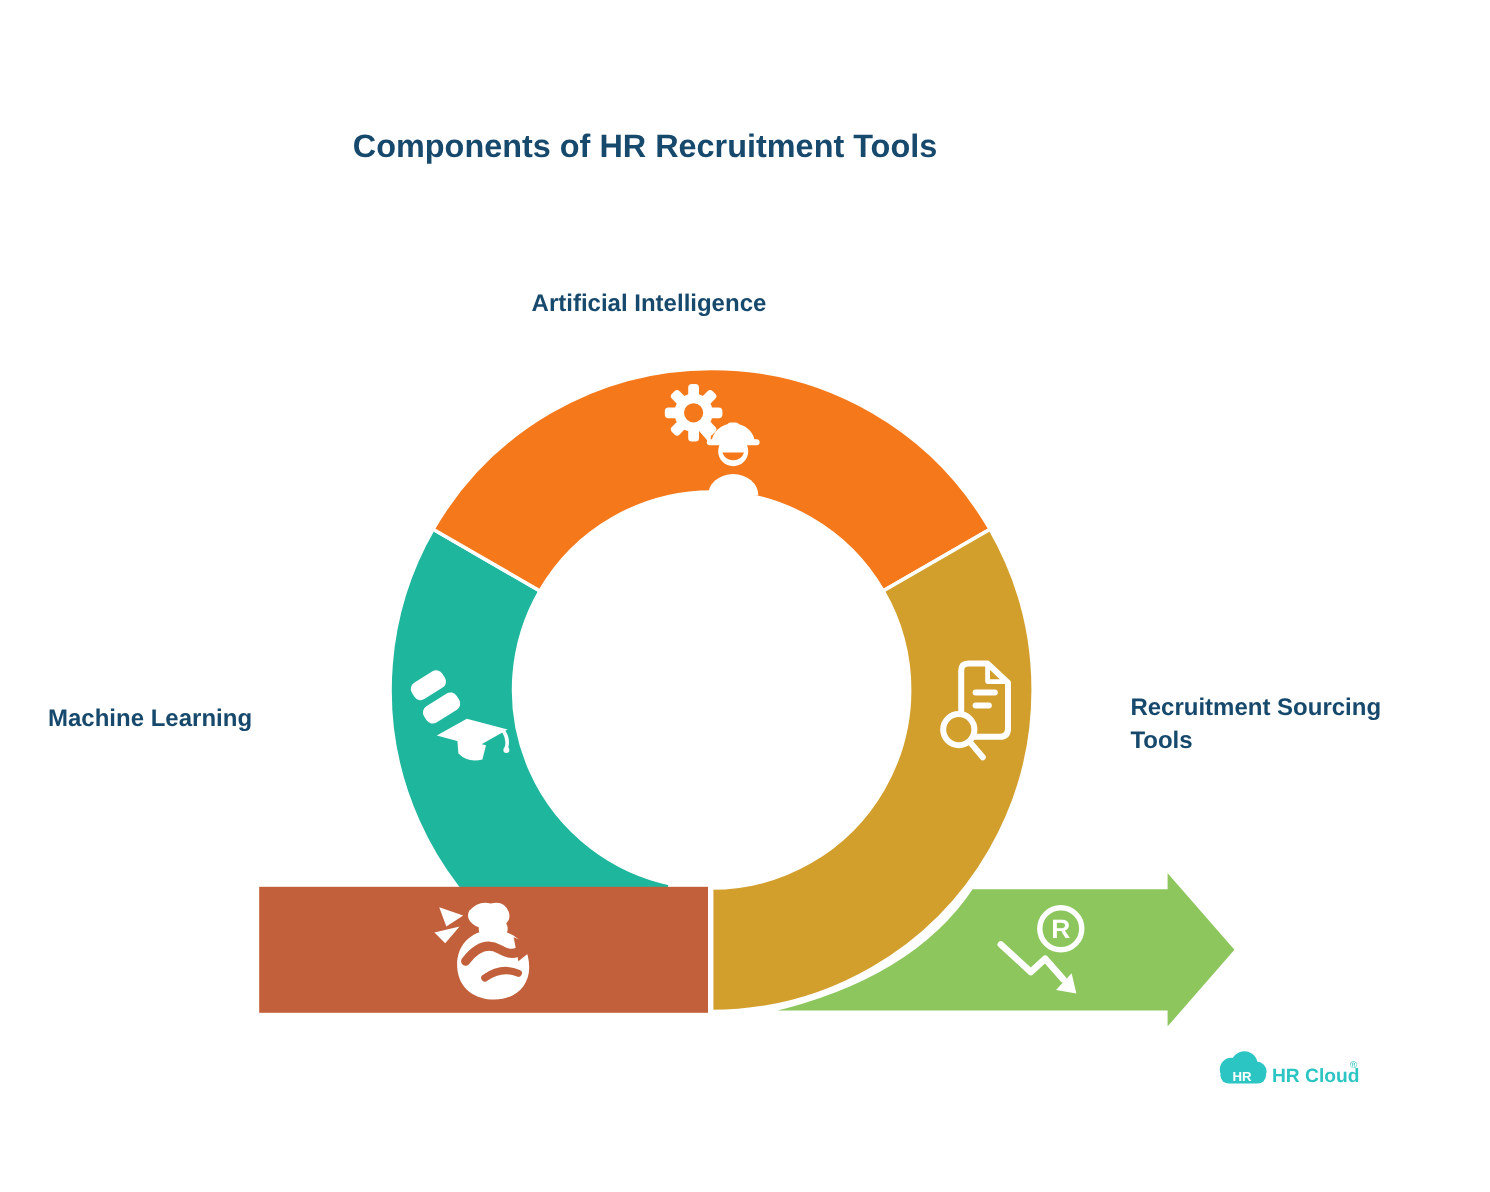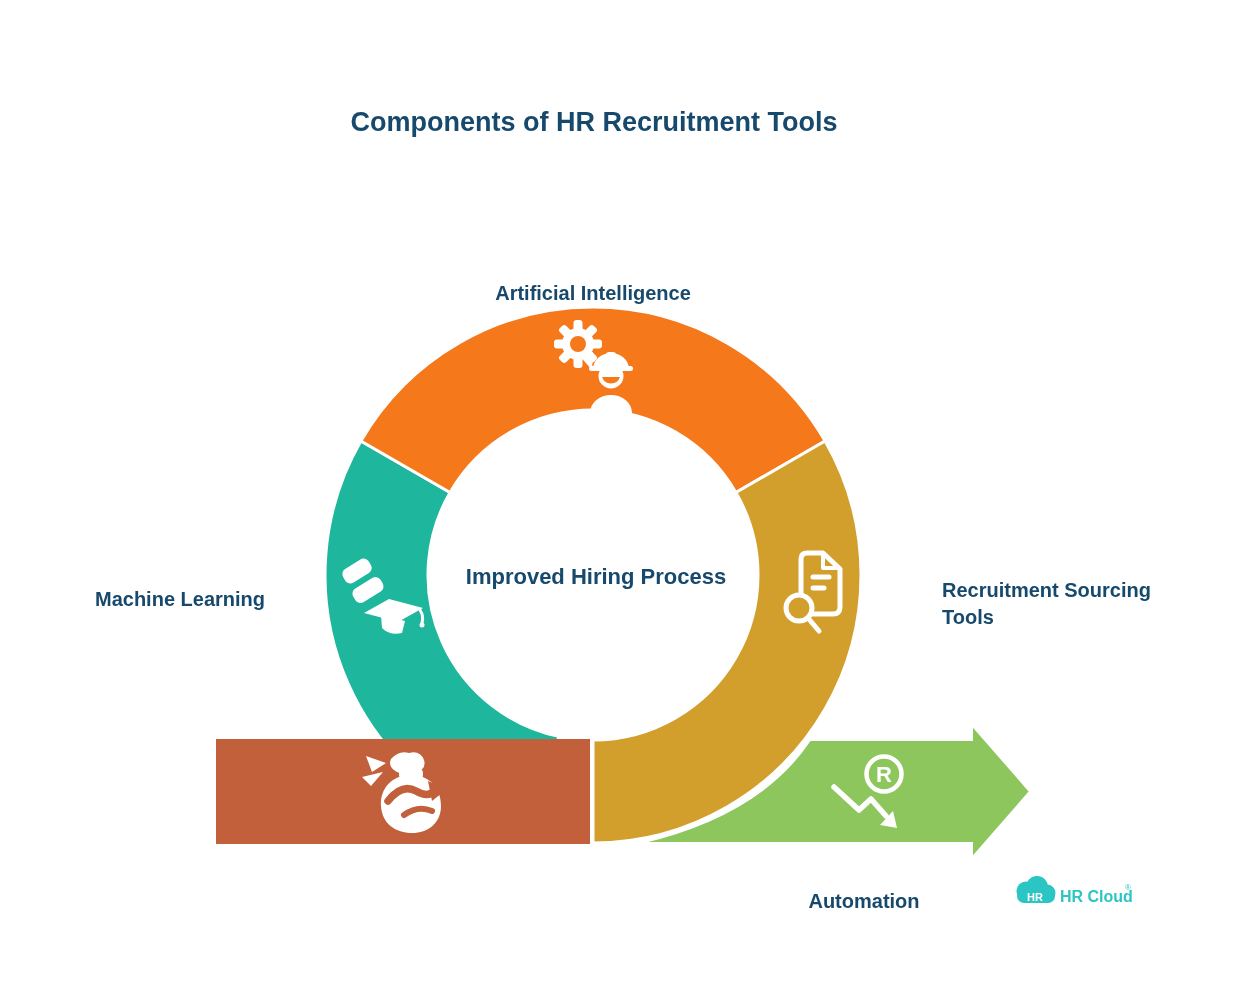--- a/index.html
+++ b/index.html
@@ -1,25 +1,25 @@
 <!DOCTYPE html>
 <html><head>
 <meta charset="utf-8">
 <style>
   html,body{margin:0;padding:0;background:#ffffff;}
   #canvas{
     position:relative;width:1242px;height:993px;background:#ffffff;overflow:hidden;
     font-family:"Liberation Sans",sans-serif;
   }
   .lbl{
-    position:absolute;color:#17496D;font-weight:bold;text-align:center;
+    position:absolute;color:#17496D;font-weight:bold;
     font-size:20px;line-height:26px;letter-spacing:0;
   }
   #title{left:294px;top:106px;width:600px;font-size:27px;line-height:33px;}
-  #lbl-ai{left:443px;top:240px;width:300px;margin-top:40px;}
+  #lbl-ai{left:443px;top:240px;width:300px;}
   #lbl-ml{left:40px;top:586px;width:280px;}
   #lbl-rst{left:895px;top:577px;width:220px;text-align:left;line-height:27px;margin-left:47px;}
   #lbl-center{left:446px;top:564px;width:300px;font-size:22px;}
   #lbl-ats{left:256px;top:888px;width:300px;}
   #lbl-auto{left:714px;top:888px;width:300px;}
   svg{position:absolute;left:0;top:0;}
 </style>
 </head>
 <body>
 
@@ -105,16 +105,14 @@
       <text x="1035" y="901" text-anchor="middle" fill="#ffffff" font-size="11" font-weight="bold" font-family="Liberation Sans, sans-serif">HR</text>
       <text x="1060" y="902" fill="#2BC5C3" font-size="16" font-weight="bold" font-family="Liberation Sans, sans-serif">HR Cloud</text>
       <text x="1125" y="890" fill="#2BC5C3" font-size="8" font-family="Liberation Sans, sans-serif">®</text>
     </g>
   </svg>
 
   <div class="lbl" id="title">Components of HR Recruitment Tools</div>
   <div class="lbl" id="lbl-ai">Artificial Intelligence</div>
   <div class="lbl" id="lbl-ml">Machine Learning</div>
   <div class="lbl" id="lbl-rst">Recruitment Sourcing Tools</div>
-  <div class="lbl" id="lbl-center">Improved Hiring Process</div>
-  <div class="lbl" id="lbl-auto">Automation</div>
 
 </div>
 
 </body></html>

